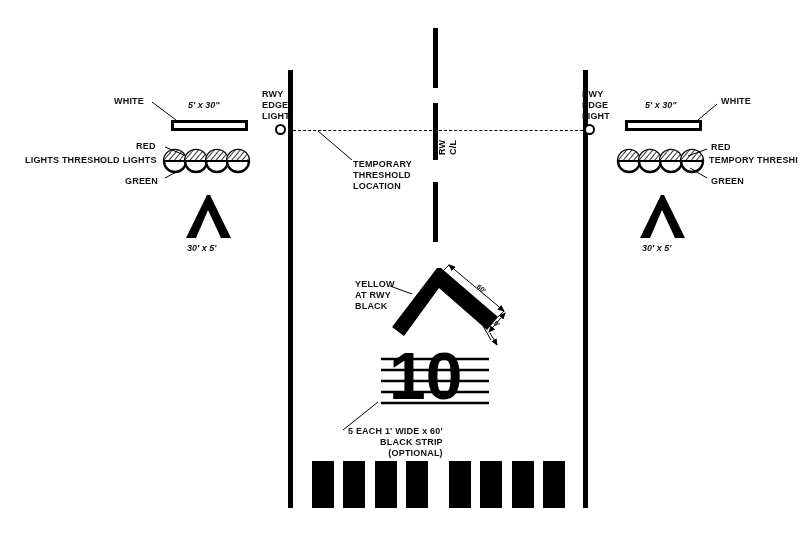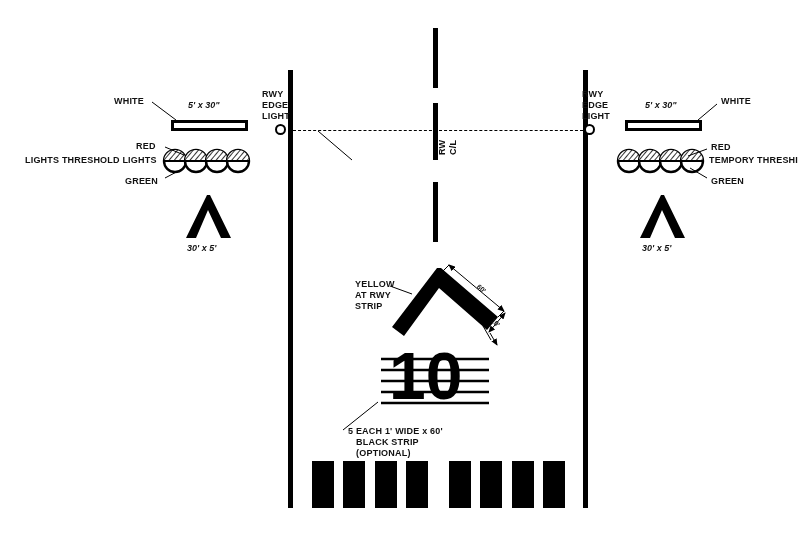--- a/index.html
+++ b/index.html
@@ -240,34 +240,37 @@
   <div class="lbl" style="left:709px; top:155px;text-align:center;">TEMPORY THRESHI</div>
   <div class="lbl-i" style="left:642px; top:243px;">30' x 5'</div>
 
   <div class="lbl" style="left:262px; top:89px; text-align:left;">RWY
 EDGE
 LIGHT</div>
   <div class="lbl" style="left:582px; top:89px; text-align:left;">RWY
 EDGE
 LIGHT</div>
 
+  <div class="lbl" style="left:353px; top:159px;">TEMPORARY
+THRESHOLD
+LOCATION</div>
 
   <div class="rot-v" style="left:437px; top:155px; transform:rotate(-90deg);">
     <div class="lbl" style="left:0; top:0; text-align:center;">RW
 C/L</div>
   </div>
 
   <div class="lbl" style="left:355px; top:279px;">YELLOW
 AT RWY
-STRIP</div>
+BLACK</div>
 
   <div class="rot-v" style="left:480px; top:283px; transform:rotate(40deg);">
     <div class="lbl-tiny" style="left:0; top:0;">60'</div>
   </div>
   <div class="rot-v" style="left:494px; top:317px; transform:rotate(40deg);">
     <div class="lbl-tiny" style="left:0; top:0;">10'</div>
   </div>
 
-  <div class="lbl" style="left:348px; top:426px;">5 EACH 1' WIDE x 60'
+  <div class="lbl" style="left:348px; top:426px;text-align:right;">5 EACH 1' WIDE x 60'
    BLACK STRIP
    (OPTIONAL)</div>
 
 </div>
 
 </body></html>

